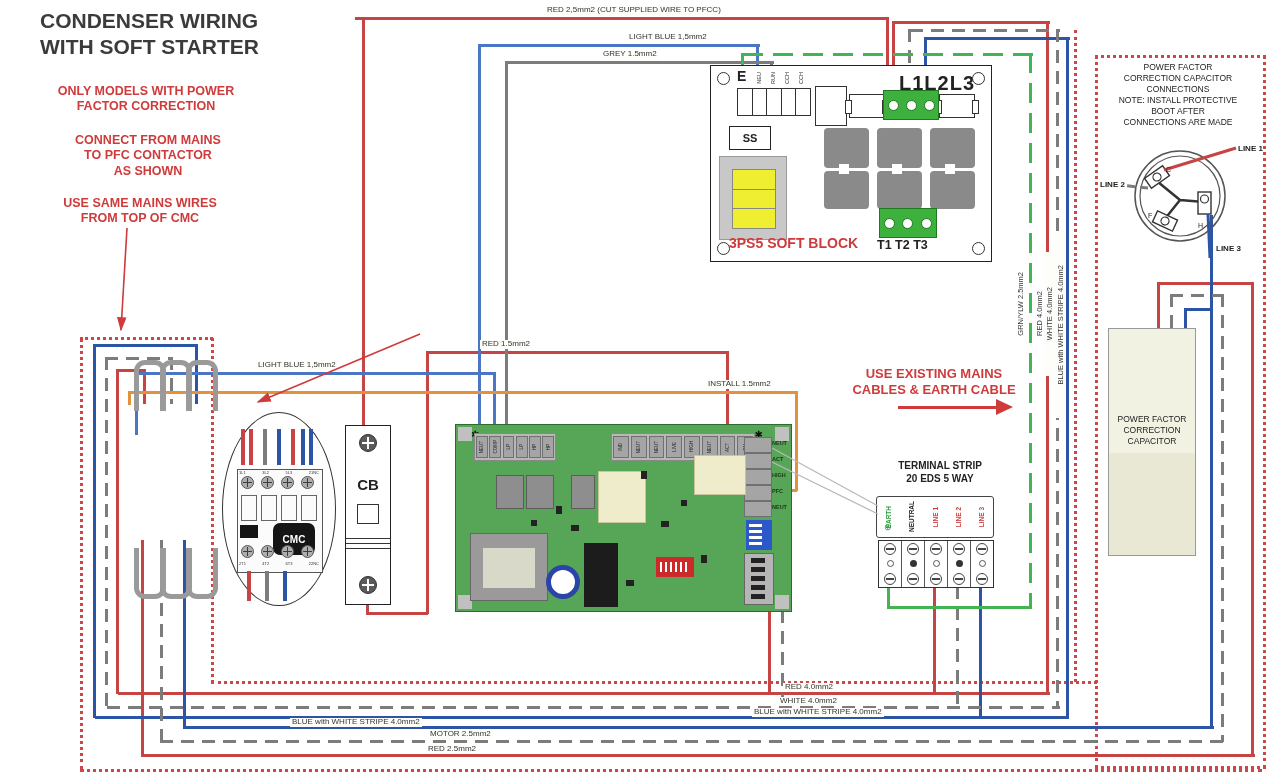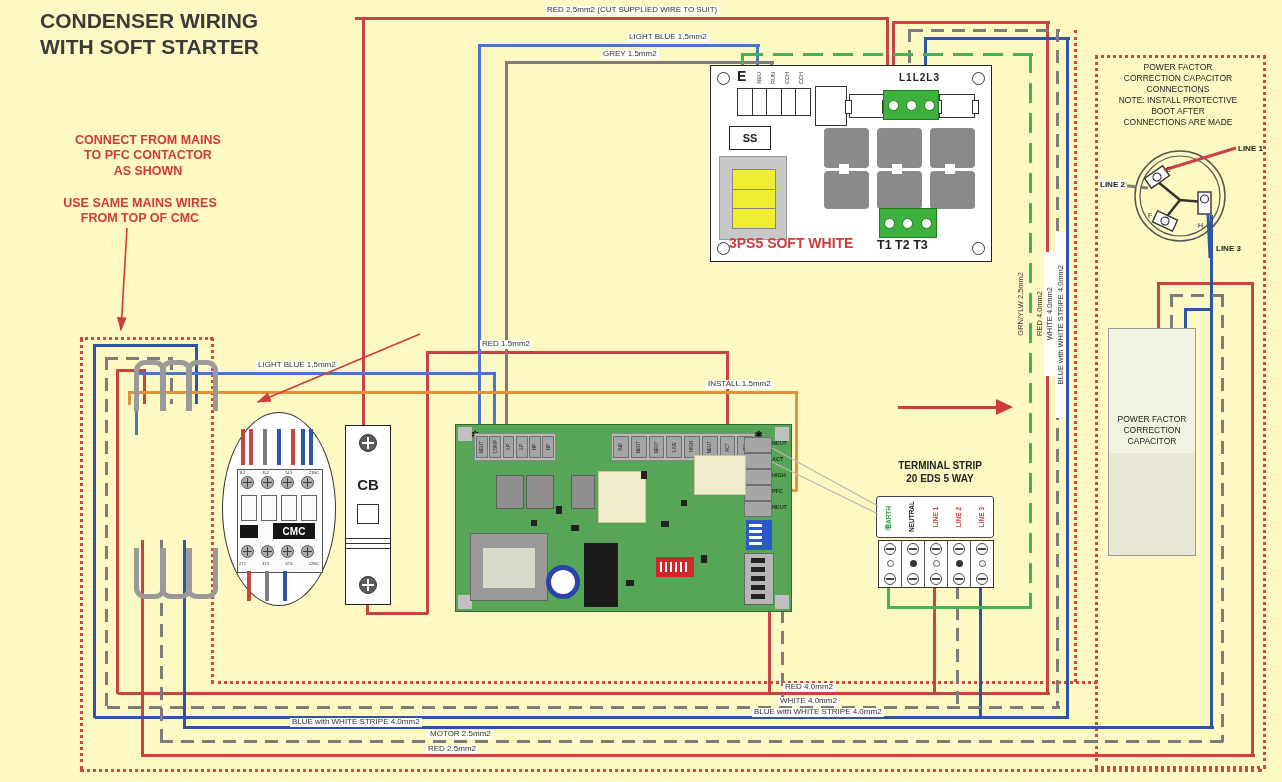--- a/index.html
+++ b/index.html
@@ -1,16 +1,16 @@
 <!DOCTYPE html>
 <html><head>
 <meta charset="utf-8">
 <style>
   html,body{margin:0;padding:0;background:#e8e8e8;}
-  #canvas{position:relative;width:1282px;height:782px;background:#fef9c3;overflow:hidden;
+  #canvas{position:relative;width:1282px;height:782px;background:#ffffff;overflow:hidden;
           font-family:"Liberation Sans",sans-serif;color:#222;}
   .pre{white-space:pre-line;}
   .abs{position:absolute;}
   
   .w{position:absolute;z-index:2;}
   .h{height:3px;}
   .v{width:3px;}
   .red{background:#c64444;}
   .blue{background:#2d55a5;}
   .lblue{background:#4a76c4;}
@@ -59,25 +59,29 @@
   <div class="dotv" style="left:80px;top:338px;height:432px;"></div>
   <div class="doth" style="left:80px;top:337px;width:133px;"></div>
   <div class="dotv" style="left:211px;top:338px;height:345px;"></div>
   <div class="doth" style="left:211px;top:681px;width:886px;"></div>
   <div class="dotv" style="left:1074px;top:30px;height:652px;"></div>
   <div class="doth" style="left:80px;top:769px;width:1182px;"></div>
   <div class="abs" style="left:1095px;top:55px;width:165px;height:708px;border:3px dotted #d04545;z-index:1;"></div>
 
   <div class="abs pre" style="left:40px;top:8px;width:280px;font-size:21px;font-weight:bold;color:#3b3b3b;line-height:1.25;z-index:6;">CONDENSER WIRING
 WITH SOFT STARTER</div>
+  <div class="note pre" style="left:30px;top:84px;width:232px;font-size:12.5px;">ONLY MODELS WITH POWER
+FACTOR CORRECTION</div>
   <div class="note pre" style="left:40px;top:196px;width:200px;font-size:12.5px;">USE SAME MAINS WIRES
 FROM TOP OF CMC</div>
   <div class="note pre" style="left:58px;top:133px;width:180px;font-size:12.5px;">CONNECT FROM MAINS
 TO PFC CONTACTOR
 AS SHOWN</div>
+  <div class="note pre" style="left:828px;top:366px;width:212px;font-size:13px;">USE EXISTING MAINS
+CABLES &amp; EARTH CABLE</div>
   <div class="w red" style="left:841px;top:248px;width:3px;height:14px;"></div>
   <div class="w red" style="left:983px;top:248px;width:3px;height:14px;"></div>
   <div class="abs" style="left:898px;top:406px;width:100px;height:3px;background:#cf3b3b;z-index:6;"></div>
   <div class="abs" style="left:996px;top:399px;width:0;height:0;border-left:17px solid #cf3b3b;border-top:8px solid transparent;border-bottom:8px solid transparent;z-index:6;"></div>
 
   <div class="w h red" style="left:355px;top:17px;width:533px;"></div>
   <div class="w v red" style="left:362px;top:17px;height:408px;"></div>
   <div class="w v red" style="left:886px;top:17px;height:72px;"></div>
   <div class="w h red" style="left:892px;top:21px;width:158px;"></div>
   <div class="w v red" style="left:892px;top:21px;height:68px;"></div>
@@ -143,21 +147,21 @@
   <div class="w v green" style="left:741px;top:53px;height:36px;"></div>
   <div class="w gdv" style="left:1029px;top:53px;height:556px;"></div>
   <div class="w h green" style="left:887px;top:606px;width:145px;"></div>
   <div class="w v green" style="left:887px;top:586px;height:22px;"></div>
 
   <div class="w h orange" style="left:128px;top:391px;width:670px;"></div>
   <div class="w v orange" style="left:128px;top:391px;height:14px;"></div>
   <div class="w v orange" style="left:795px;top:391px;height:100px;"></div>
   <div class="w h orange" style="left:770px;top:489px;width:27px;"></div>
 
-  <div class="wlab" style="left:545px;top:6px;">RED 2,5mm2 (CUT SUPPLIED WIRE TO SUIT)</div>
+  <div class="wlab" style="left:545px;top:6px;">RED 2,5mm2 (CUT SUPPLIED WIRE TO PFCC)</div>
   <div class="wlab" style="left:627px;top:33px;">LIGHT BLUE 1,5mm2</div>
   <div class="wlab" style="left:601px;top:50px;">GREY 1.5mm2</div>
   <div class="wlab" style="left:480px;top:340px;">RED 1.5mm2</div>
   <div class="wlab" style="left:256px;top:361px;">LIGHT BLUE 1,5mm2</div>
   <div class="wlab" style="left:706px;top:380px;">INSTALL 1.5mm2</div>
   <div class="wlab" style="left:783px;top:683px;">RED 4.0mm2</div>
   <div class="wlab" style="left:778px;top:697px;">WHITE 4.0mm2</div>
   <div class="wlab" style="left:752px;top:708px;">BLUE with WHITE STRIPE 4.0mm2</div>
   <div class="wlab" style="left:290px;top:718px;">BLUE with WHITE STRIPE 4.0mm2</div>
   <div class="wlab" style="left:428px;top:730px;">MOTOR 2.5mm2</div>
@@ -217,21 +221,21 @@
     <div class="abs" style="left:104px;top:20px;width:30px;height:38px;border:1px solid #333;background:#fff;"></div>
     <div class="abs" style="left:138px;top:28px;width:34px;height:22px;border:1px solid #333;background:#fff;">
       <div style="position:absolute;left:-5px;top:5px;width:5px;height:12px;border:1px solid #333;background:#fff;"></div>
       <div style="position:absolute;right:-5px;top:5px;width:5px;height:12px;border:1px solid #333;background:#fff;"></div>
     </div>
     <div class="abs" style="left:228px;top:28px;width:34px;height:22px;border:1px solid #333;background:#fff;">
       <div style="position:absolute;left:-5px;top:5px;width:5px;height:12px;border:1px solid #333;background:#fff;"></div>
       <div style="position:absolute;right:-5px;top:5px;width:5px;height:12px;border:1px solid #333;background:#fff;"></div>
     </div>
 
-    <div class="abs" style="left:172px;top:6px;font-size:10px;font-weight:bold;letter-spacing:1px;padding-left:16px;">
+    <div class="abs" style="left:172px;top:6px;font-size:20px;font-weight:bold;letter-spacing:1px;padding-left:16px;">
       <span>L1</span><span>L2</span><span>L3</span>
     </div>
     <div class="greenblock" style="left:172px;top:24px;width:54px;height:28px;">
       <div class="gcirc"></div>
       <div class="gcirc"></div>
       <div class="gcirc"></div>
     </div>
 
     <div class="abs" style="left:113px;top:62px;width:45px;height:40px;background:#8a8a8a;border-radius:4px;"></div>
     <div class="abs" style="left:113px;top:105px;width:45px;height:38px;background:#8a8a8a;border-radius:4px;"></div>
@@ -244,21 +248,21 @@
     <div class="abs" style="left:234px;top:98px;width:10px;height:10px;background:#fff;"></div>
 
     <div class="greenblock" style="left:168px;top:142px;width:56px;height:28px;">
       <div class="gcirc"></div>
       <div class="gcirc"></div>
       <div class="gcirc"></div>
     </div>
     <div class="abs" style="left:166px;top:172px;font-size:12.5px;font-weight:bold;">
       <span>T1</span> <span>T2</span> <span>T3</span>
     </div>
-    <div class="abs" style="left:18px;top:169px;font-size:14px;font-weight:bold;color:#cf3b3b;">3PS5 SOFT WHITE</div>
+    <div class="abs" style="left:18px;top:169px;font-size:14px;font-weight:bold;color:#cf3b3b;">3PS5 SOFT BLOCK</div>
   </div>
 
   <div class="blk" style="left:345px;top:425px;width:44px;height:178px;background:#fff;border:1.5px solid #222;">
     <div class="darkscrew" style="left:13px;top:8px;width:16px;height:16px;"></div>
     <div class="abs" style="left:0;top:50px;width:100%;text-align:center;font-size:15px;font-weight:bold;">CB</div>
     <div class="abs" style="left:11px;top:78px;width:20px;height:18px;border:1.5px solid #333;background:#fff;"></div>
     <div class="abs" style="left:0;top:112px;width:100%;border-top:1.5px solid #333;"></div>
     <div class="abs" style="left:0;top:117px;width:100%;border-top:1.5px solid #333;"></div>
     <div class="abs" style="left:0;top:122px;width:100%;border-top:1.5px solid #333;"></div>
     <div class="darkscrew" style="left:13px;top:150px;width:16px;height:16px;"></div>
@@ -288,21 +292,21 @@
     </div>
     <div class="screw" style="left:18px;top:63px;width:11px;height:11px;"></div>
     <div class="screw" style="left:38px;top:63px;width:11px;height:11px;"></div>
     <div class="screw" style="left:58px;top:63px;width:11px;height:11px;"></div>
     <div class="screw" style="left:78px;top:63px;width:11px;height:11px;"></div>
     <div class="abs" style="left:18px;top:82px;width:14px;height:24px;border:1px solid #666;"></div>
     <div class="abs" style="left:38px;top:82px;width:14px;height:24px;border:1px solid #666;"></div>
     <div class="abs" style="left:58px;top:82px;width:14px;height:24px;border:1px solid #666;"></div>
     <div class="abs" style="left:78px;top:82px;width:14px;height:24px;border:1px solid #666;"></div>
     <div class="abs" style="left:17px;top:112px;width:18px;height:13px;background:#151515;"></div>
-    <div class="abs" style="left:50px;top:110px;width:42px;height:16px;background:#151515;display:flex;align-items:center;justify-content:center;">
+    <div class="abs" style="left:50px;top:110px;width:42px;height:32px;background:#151515;display:flex;align-items:center;justify-content:center;border-radius:7px;">
       <span style="color:#fff;font-weight:bold;font-size:10px;">CMC</span>
     </div>
     <div class="screw" style="left:18px;top:132px;width:11px;height:11px;"></div>
     <div class="screw" style="left:38px;top:132px;width:11px;height:11px;"></div>
     <div class="screw" style="left:58px;top:132px;width:11px;height:11px;"></div>
     <div class="screw" style="left:78px;top:132px;width:11px;height:11px;"></div>
     <div class="abs" style="left:16px;top:148px;width:80px;display:flex;justify-content:space-between;font-size:4px;color:#333;">
       <span>2T1</span>
         <span>4T2</span>
         <span>6T3</span>

